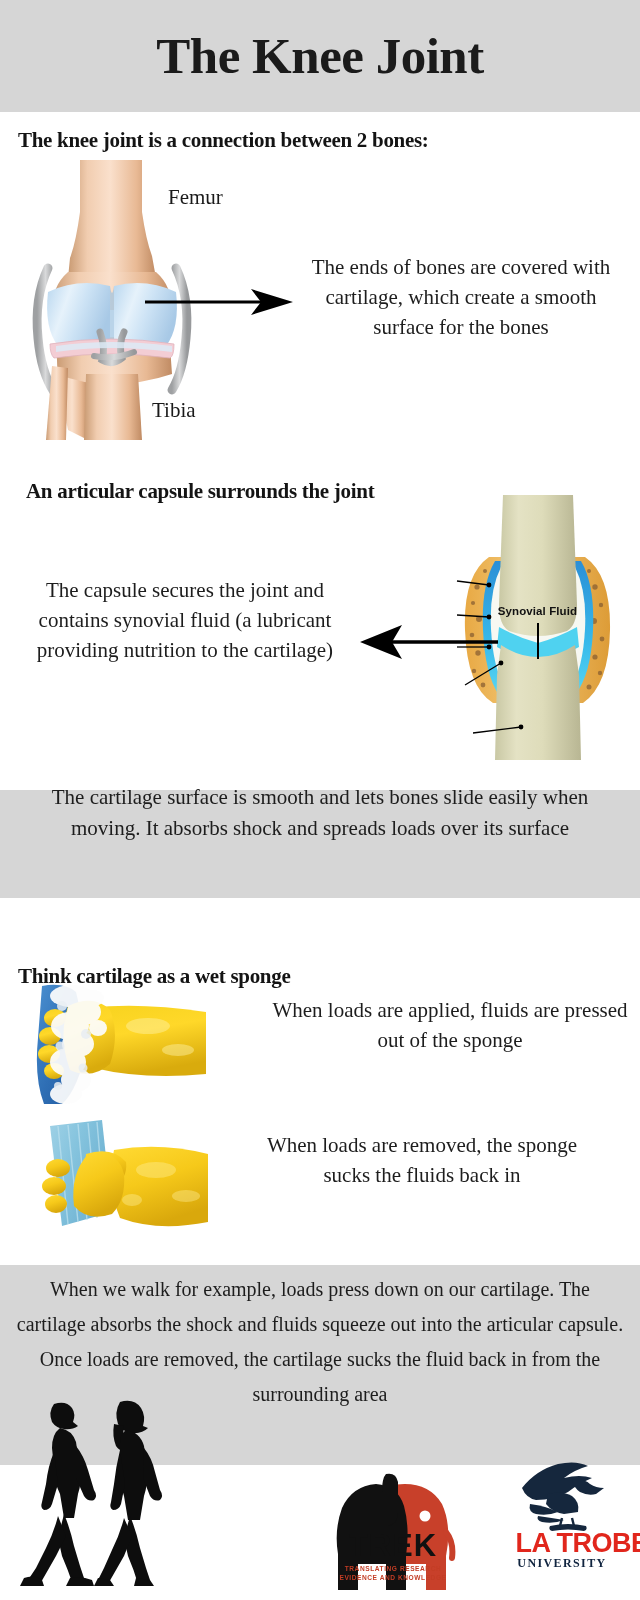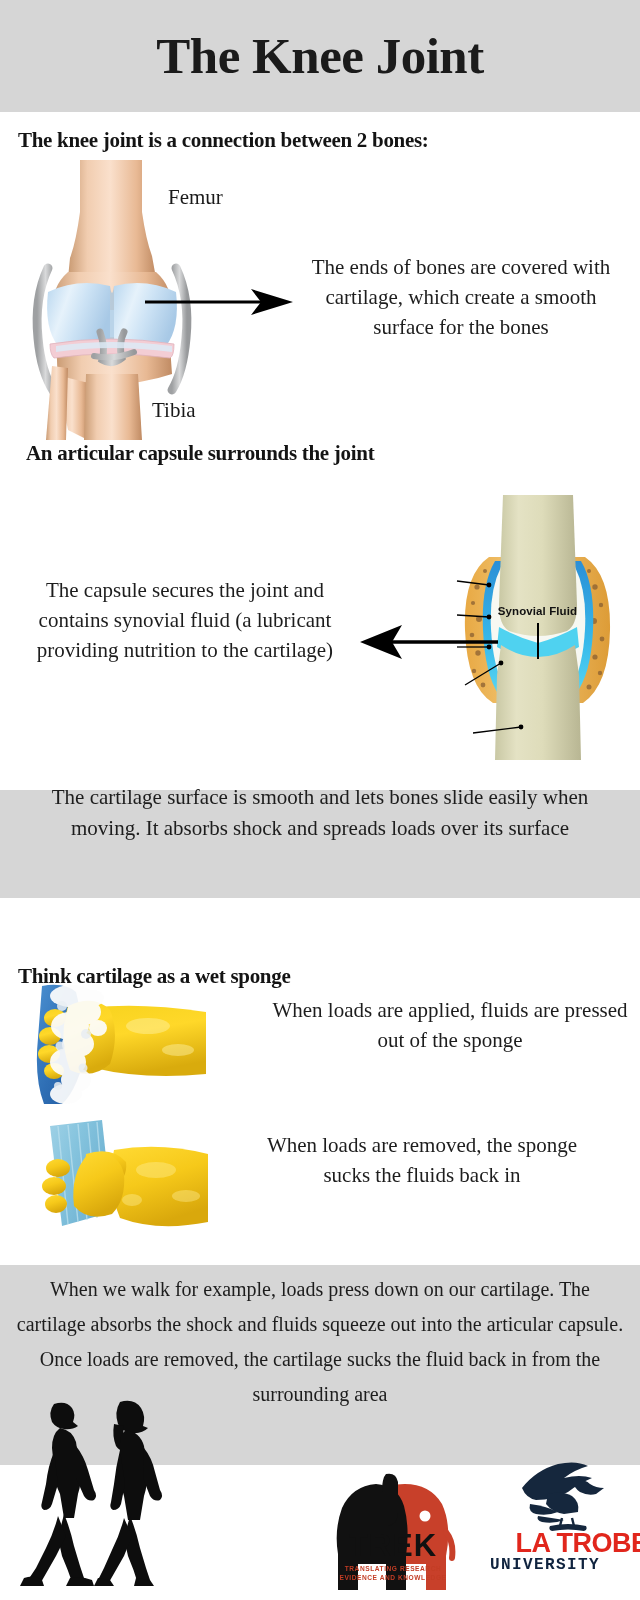--- a/index.html
+++ b/index.html
@@ -26,21 +26,21 @@
   }
 
   
   .section-heading {
     position:absolute; left:18px;
     font-family:"Liberation Serif", serif;
     font-weight:bold; font-size:21px; color:#141414;
     letter-spacing:-0.3px; white-space:nowrap;
   }
   #heading-bones { top:128px; }
-  #heading-capsule { top:441px; left:26px; }
+  #heading-capsule { top:479px; left:26px; }
   #heading-sponge { top:964px; }
 
   
   .para {
     position:absolute; font-family:"Liberation Serif", serif;
     font-size:21px; line-height:30px; color:#1d1d1d; text-align:center;
   }
   #para-cartilage-cover { top:252px; left:296px; width:330px; text-align:center; }
   #para-capsule { top:575px; left:10px; width:350px; }
   #para-smooth { top:782px; left:40px; width:560px; line-height:31px; }
@@ -85,22 +85,22 @@
   #trek-tagline-1 { top:1565px; }
   #trek-tagline-2 { top:1574px; }
 
   #latrobe-logo { position:absolute; left:492px; top:1460px; width:130px; height:75px; }
   #latrobe-name {
     position:absolute; left:490px; top:1528px; width:144px; text-align:center;
     font-family:"Liberation Sans", sans-serif; font-weight:bold; font-size:27px;
     color:#e1261c; letter-spacing:-0.5px;margin-left:20px;
   }
   #latrobe-sub {
-    position:absolute; left:490px; top:1556px; width:144px; 
-    font-family:Liberation Mono, monospace; font-weight:bold; font-size:16px;
+    position:absolute; left:490px; top:1556px; width:144px; text-align:center;
+    font-family:Liberation Serif, serif; font-weight:bold; font-size:12px;
     color:#10243f; letter-spacing:1.4px;
   }
 </style>
 </head>
 <body>
 
 <div class="page">
 
   <div id="header-band" class="band-gray"></div>
   <div id="page-title">The Knee Joint</div>

